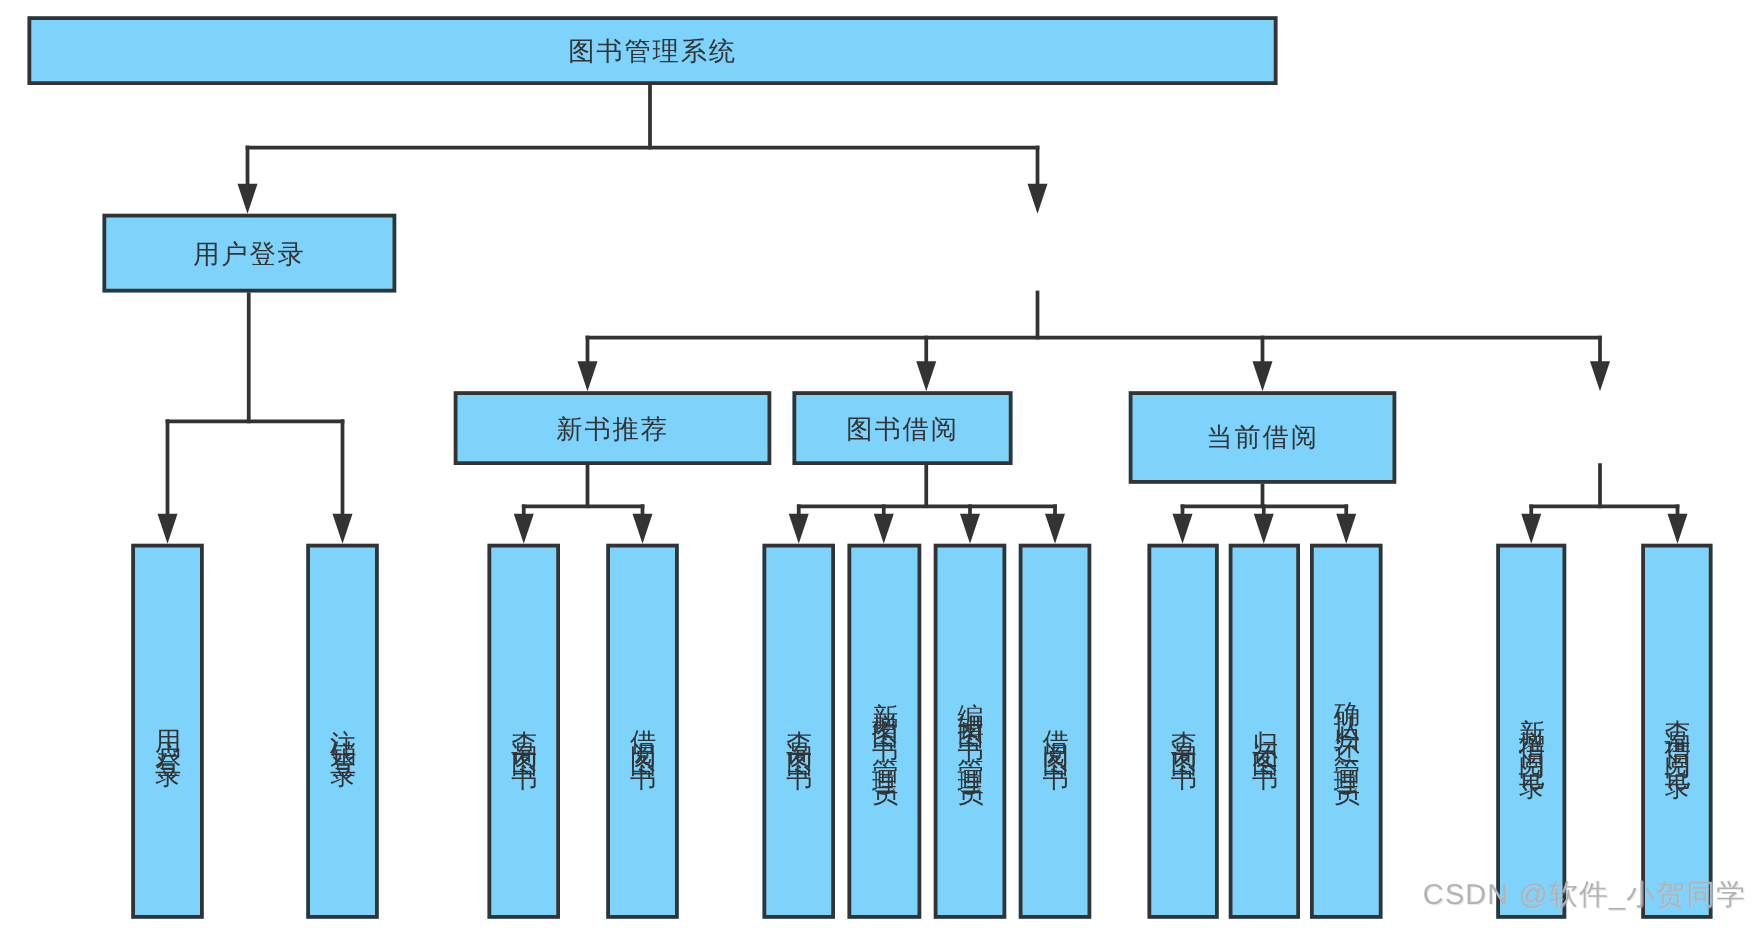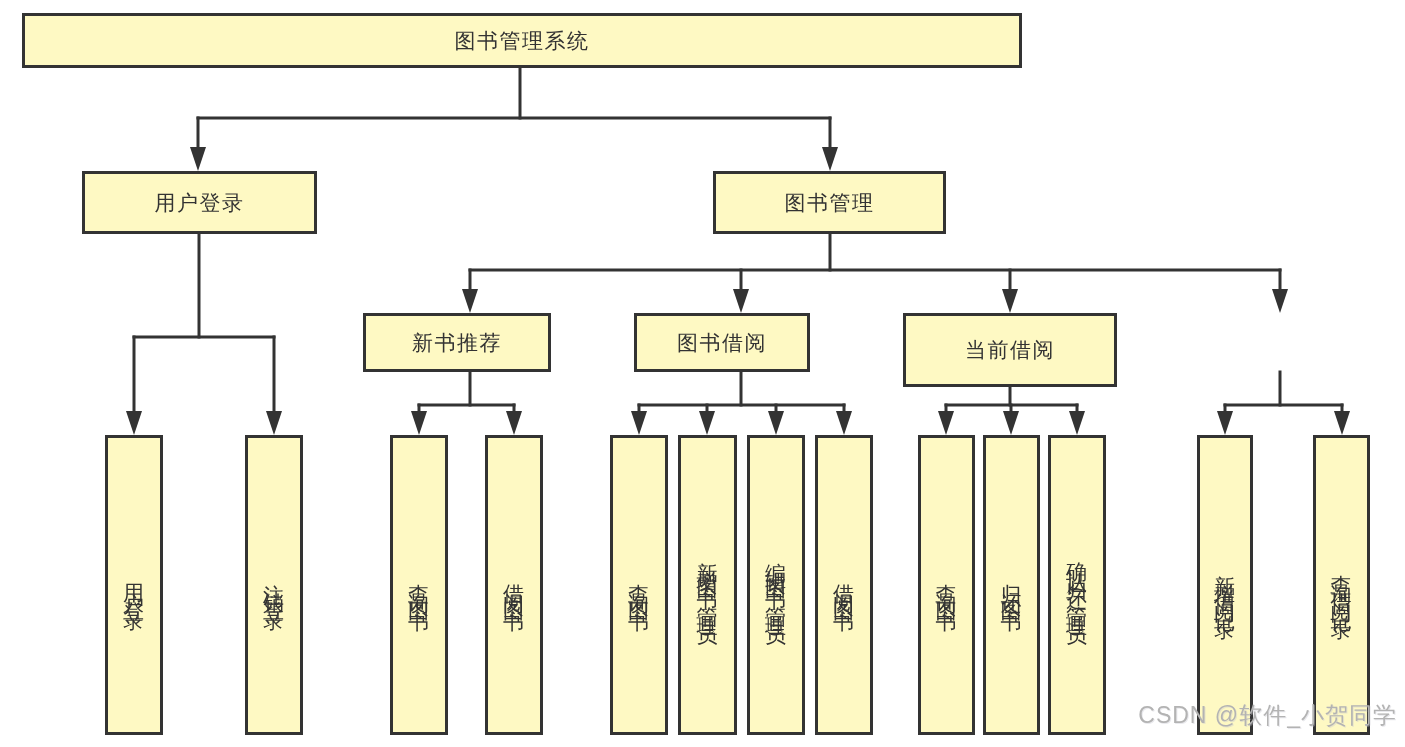--- a/index.html
+++ b/index.html
@@ -14,21 +14,21 @@
     overflow: hidden;
   }
 
   #wires { position: absolute; left: 0; top: 0; }
   #wires line { stroke: var(--line, #333333); stroke-width: 3; stroke-linecap: square; }
   #wires polygon { fill: var(--line, #333333); }
 
   .box {
     position: absolute;
     border: 3px solid var(--line, #333333);
-    background: #fef9c3;
+    background: #7dd3fc;
     display: flex;
     align-items: center;
     justify-content: center;
     color: var(--text, #333333);
     font-size: 21px;
     text-align: center;
   }
   .h { letter-spacing: 1.5px; }
   .v {
     writing-mode: vertical-rl;
@@ -115,22 +115,21 @@
         <line x1="1280" y1="372" x2="1280" y2="405"></line>
         <line x1="1225" y1="405" x2="1342" y2="405"></line>
         <line x1="1225" y1="405" x2="1225" y2="421"></line>
         <polygon points="1217,411 1233,411 1225,435"></polygon>
         <line x1="1342" y1="405" x2="1342" y2="421"></line>
         <polygon points="1334,411 1350,411 1342,435"></polygon>
       </g>
     </svg>
   <div class="box h" style="left: 22px; top: 13px; width: 1000px; height: 55px;">图书管理系统</div>
     <div class="box h" style="left: 82px; top: 171px; width: 235px; height: 63px;">用户登录</div>
-    <div class="box h" style="left: 713px; top: 171px; width: 233px; height: 63px;">图书管理</div>
-    <div class="box h" style="left: 363px; top: 313px; width: 188px; height: 59px;">新书推荐</div>
+    <div class="box h" style="left: 363px; top: 313px; width: 254px; height: 59px;">新书推荐</div>
     <div class="box h" style="left: 634px; top: 313px; width: 176px; height: 59px;">图书借阅</div>
     <div class="box h" style="left: 903px; top: 313px; width: 214px; height: 74px;">当前借阅</div>
     <div class="box v" style="left: 105px; top: 435px; width: 58px; height: 300px;">用户登录</div>
     <div class="box v" style="left: 245px; top: 435px; width: 58px; height: 300px;">注销登录</div>
     <div class="box v" style="left: 390px; top: 435px; width: 58px; height: 300px;">查询图书</div>
     <div class="box v" style="left: 485px; top: 435px; width: 58px; height: 300px;">借阅图书</div>
     <div class="box v" style="left: 610px; top: 435px; width: 58px; height: 300px;">查询图书</div>
     <div class="box v" style="left: 678px; top: 435px; width: 59px; height: 300px;">新增图书（管理员）</div>
     <div class="box v" style="left: 747px; top: 435px; width: 58px; height: 300px;">编辑图书（管理员）</div>
     <div class="box v" style="left: 815px; top: 435px; width: 58px; height: 300px;">借阅图书</div>

